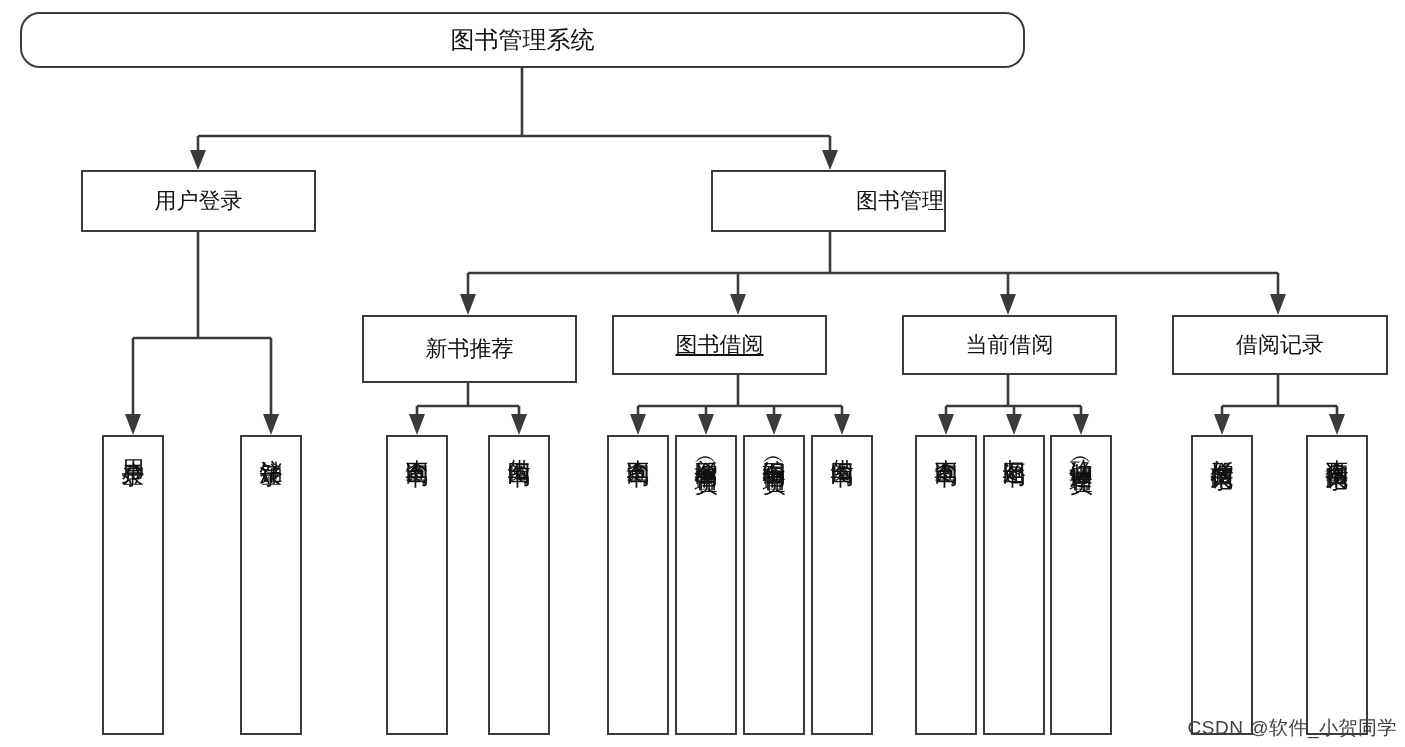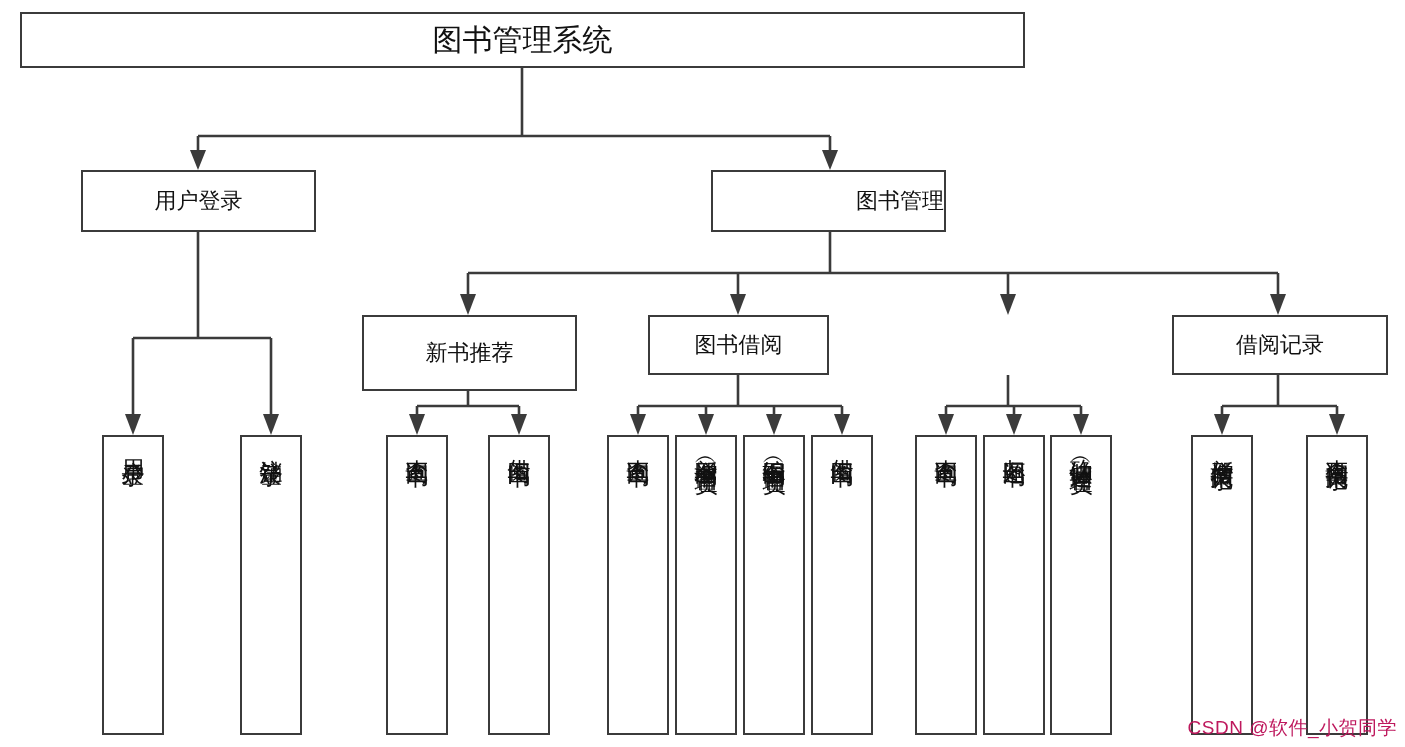--- a/index.html
+++ b/index.html
@@ -50,21 +50,22 @@
     z-index: 3;
   }
   .node-label {
     display: block;
     text-align: center;
     line-height: 1.18;
     white-space: nowrap;
   }
   
   .node.root {
-    font-size: 30px;
+    font-size: 24px;
+    border-radius: 20px;
   }
   
   .node.branch {
     font-size: 22px;
   }
   
   .node.leaf {
     align-items: flex-start;
     justify-content: center;
     padding-top: 4px;
@@ -76,21 +77,21 @@
     line-height: 1.0;
     letter-spacing: 2px;
     white-space: nowrap;
   }
   
   #watermark {
     position: absolute;
     right: 8px;
     bottom: 6px;
     font-size: 19px;
-    color: #be185d;
+    color: #404040;
     letter-spacing: 0.5px;
     z-index: 6;
     user-select: none;
     white-space: nowrap;
   }
 </style>
 </head>
 <body>
 
 <div id="canvas">
@@ -162,28 +163,31 @@
   </div>
 
   <div class="node branch" style="left:81px; top:170px; width:235px; height:62px;">
     <span class="node-label">用户登录</span>
   </div>
 
   <div class="node branch" style="left:711px; top:170px; width:235px; height:62px;justify-content:flex-end;">
     <span class="node-label">图书管理</span>
   </div>
 
-  <div class="node branch" style="left:362px; top:315px; width:215px; height:76px;">
+  <div class="node branch" style="left:362px; top:315px; width:215px; height:68px;">
     <span class="node-label">新书推荐</span>
   </div>
 
-  <div class="node branch" style="left:648px; top:315px; width:181px; height:60px;">
+  <div class="node branch" style="left:612px; top:315px; width:215px; height:60px;text-decoration:underline;">
     <span class="node-label">图书借阅</span>
   </div>
 
+  <div class="node branch" style="left:902px; top:315px; width:215px; height:60px;">
+    <span class="node-label">当前借阅</span>
+  </div>
 
   <div class="node branch" style="left:1172px; top:315px; width:216px; height:60px;">
     <span class="node-label">借阅记录</span>
   </div>
 
   <div class="node leaf" style="left:102px; top:435px; width:62px; height:300px;">
     <span class="node-label">用户登录</span>
   </div>
 
   <div class="node leaf" style="left:240px; top:435px; width:62px; height:300px;">

